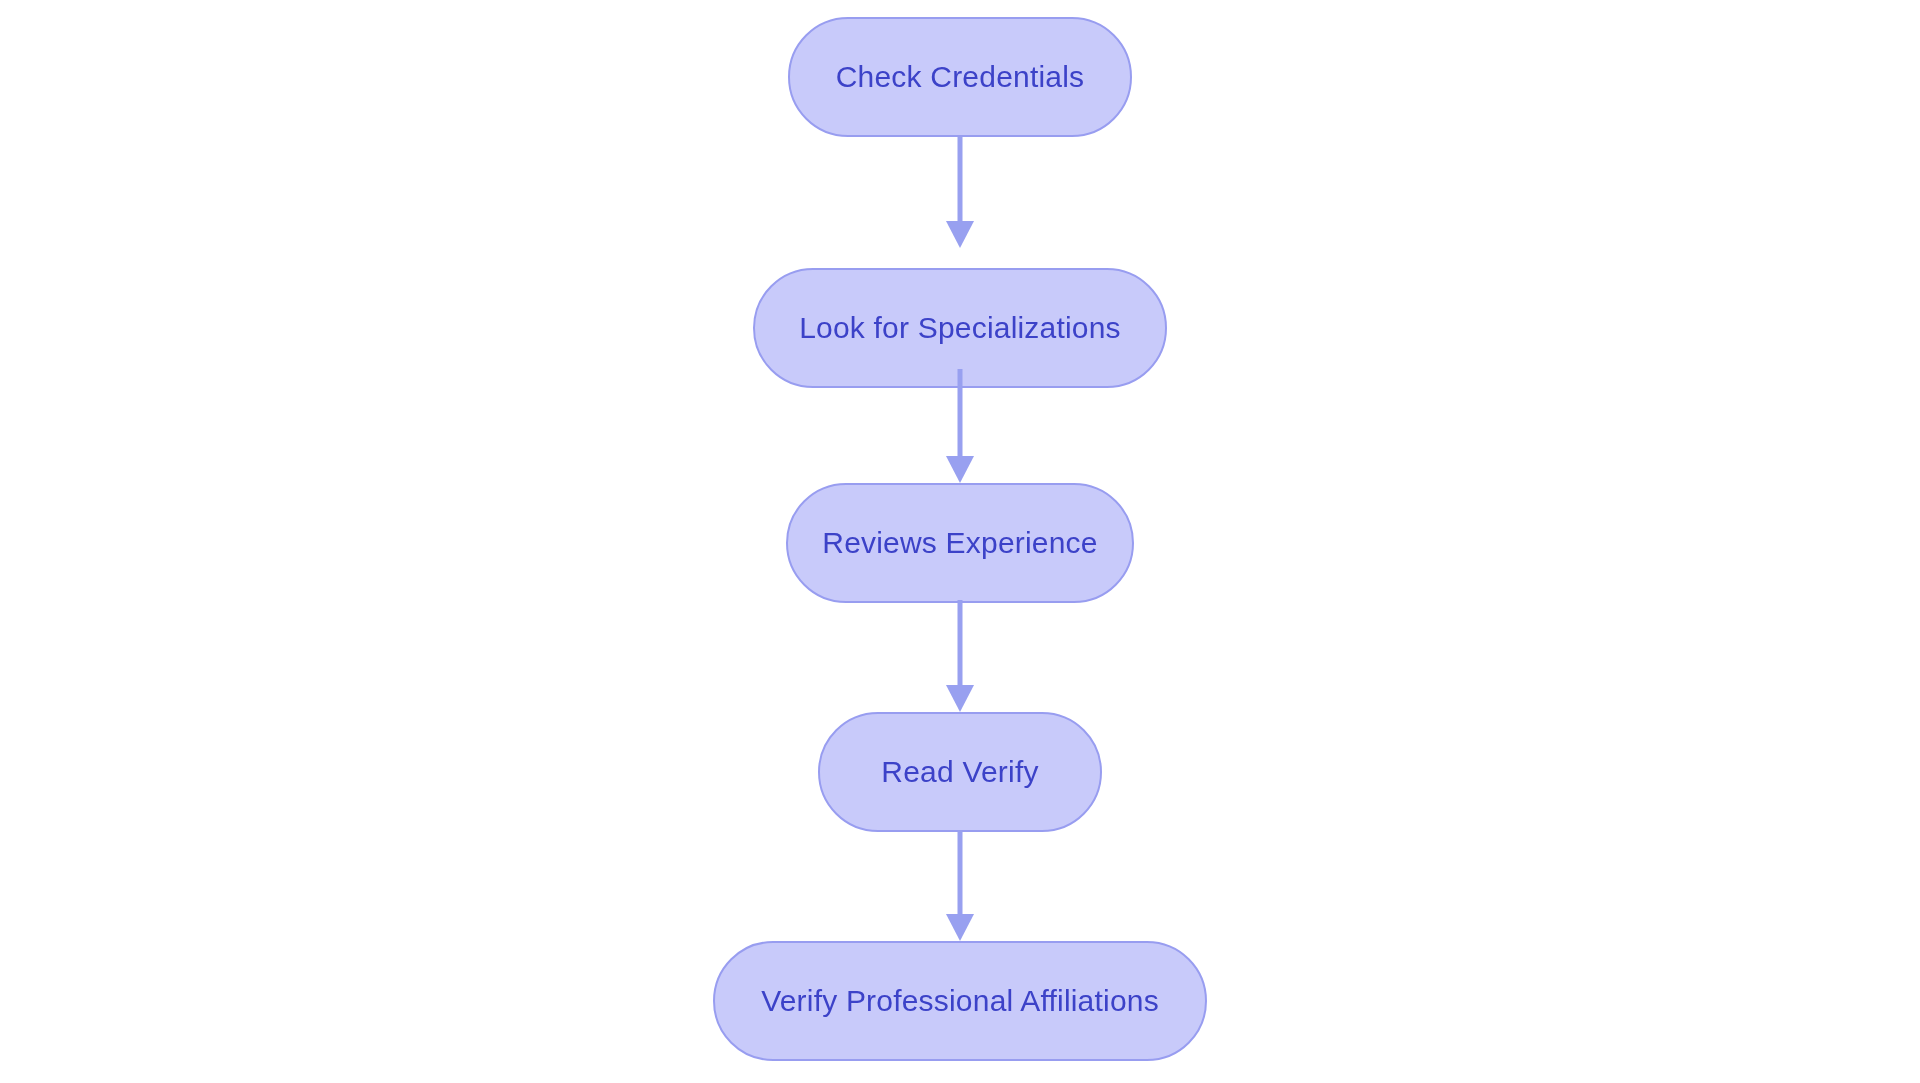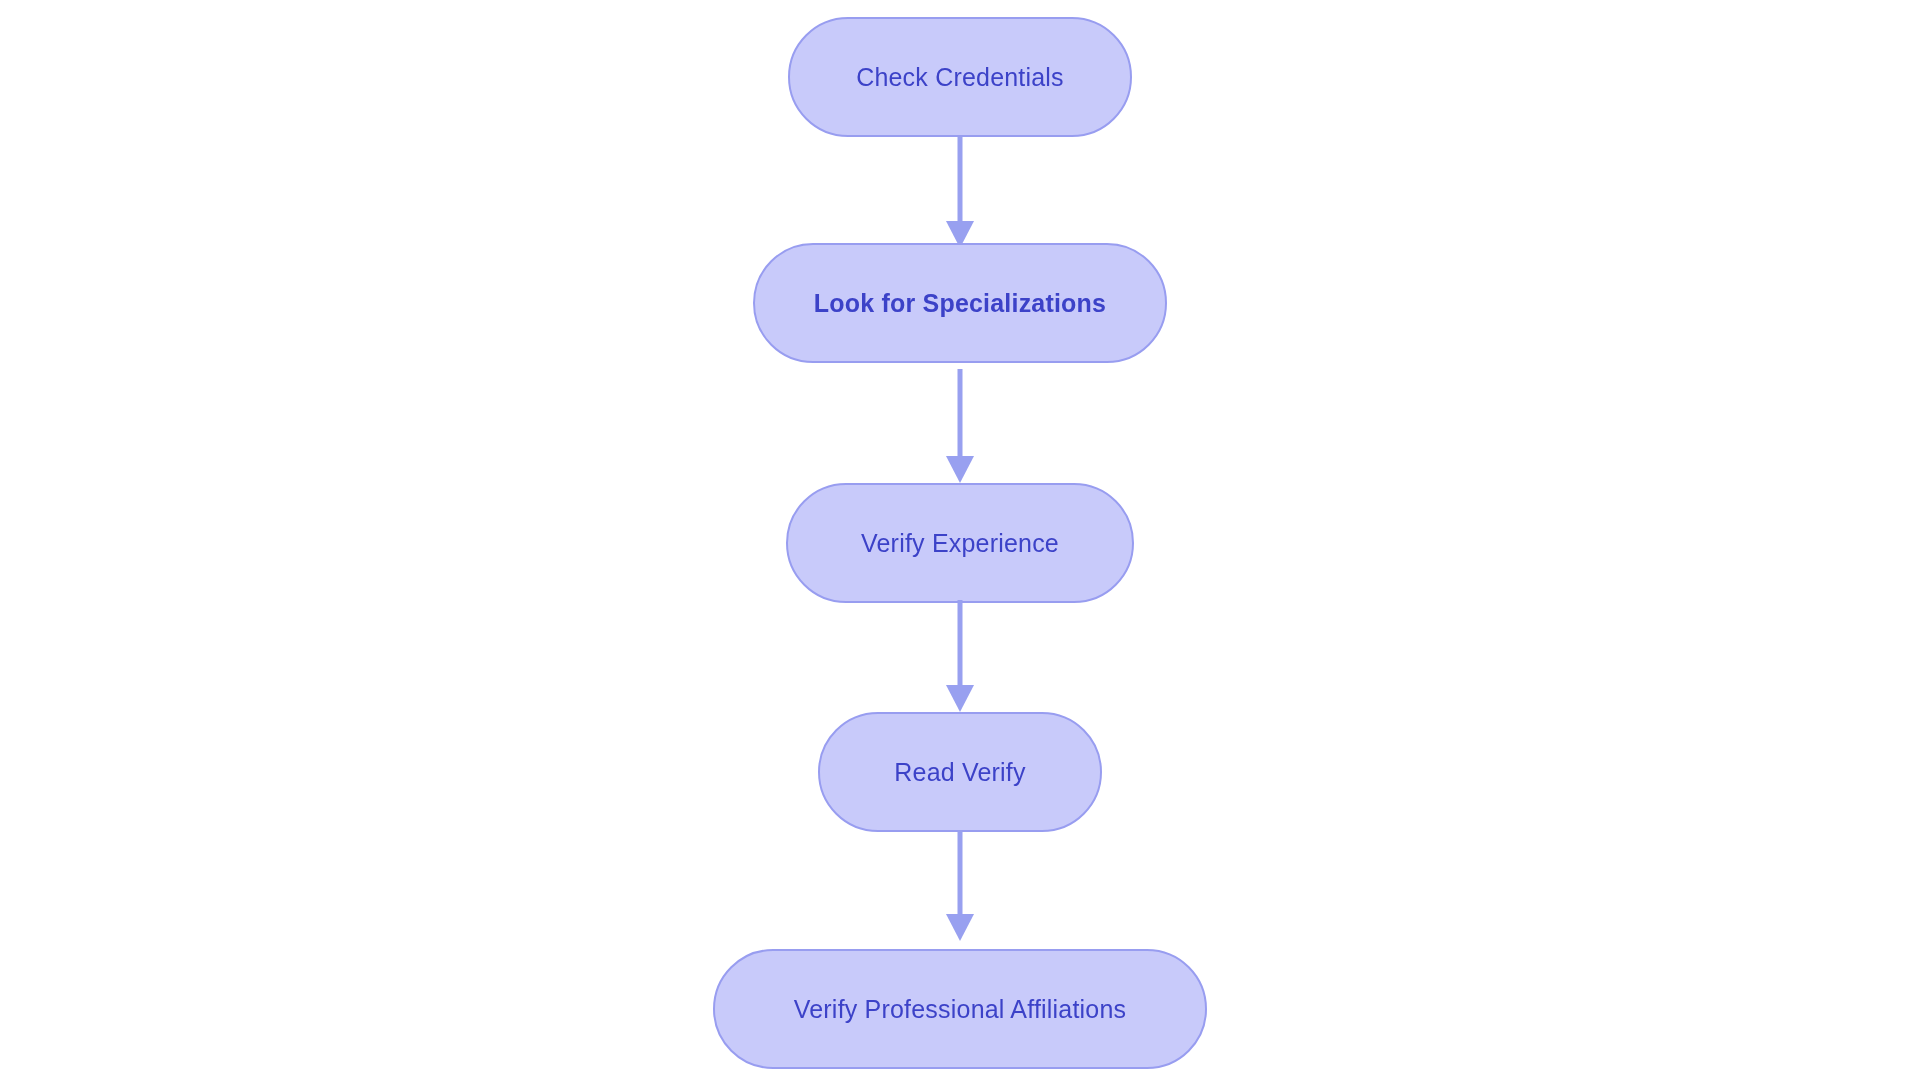--- a/index.html
+++ b/index.html
@@ -24,30 +24,30 @@
     transform: translateX(-50%);
     height: 120px;
     border-radius: 60px;
     background: var(--node-fill, #c8cafa);
     border: 2px solid var(--node-border, #989df0);
     box-sizing: border-box;
     display: flex;
     align-items: center;
     justify-content: center;
     color: var(--node-text, #3c42c8);
-    font-size: 25px;
+    font-size: 30px;
     letter-spacing: 0.2px;
     white-space: nowrap;
     text-align: center;
   }
   .node-1 { top: 17px;  width: 344px; }
-  .node-2 { top: 243px; width: 414px; font-weight: bold; }
+  .node-2 { top: 268px; width: 414px; }
   .node-3 { top: 483px; width: 348px; }
   .node-4 { top: 712px; width: 284px; }
-  .node-5 { top: 941px; width: 494px; margin-top: 8px; }
+  .node-5 { top: 941px; width: 494px; }
 
   .connector {
     position: absolute;
     left: 50%;
     transform: translateX(-50%);
     width: 28px;
   }
   .connector .arrow-line {
     position: absolute;
     left: 50%;
@@ -92,21 +92,21 @@
   <div class="flow-node node-2">
     <span>Look for Specializations</span>
   </div>
 
   <div class="connector conn-2">
     <div class="arrow-line"></div>
     <div class="arrow-head"></div>
   </div>
 
   <div class="flow-node node-3">
-    <span>Verify Experience</span>
+    <span>Reviews Experience</span>
   </div>
 
   <div class="connector conn-3">
     <div class="arrow-line"></div>
     <div class="arrow-head"></div>
   </div>
 
   <div class="flow-node node-4">
     <span>Read Verify</span>
   </div>

